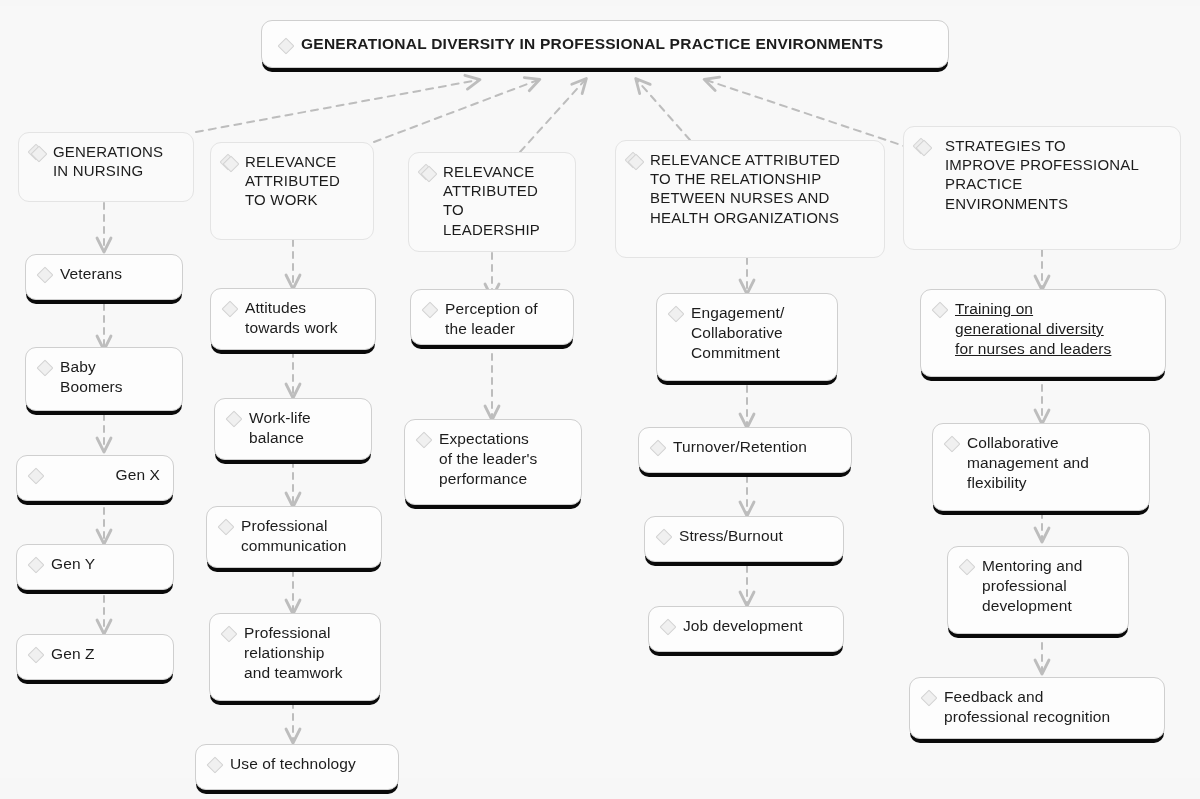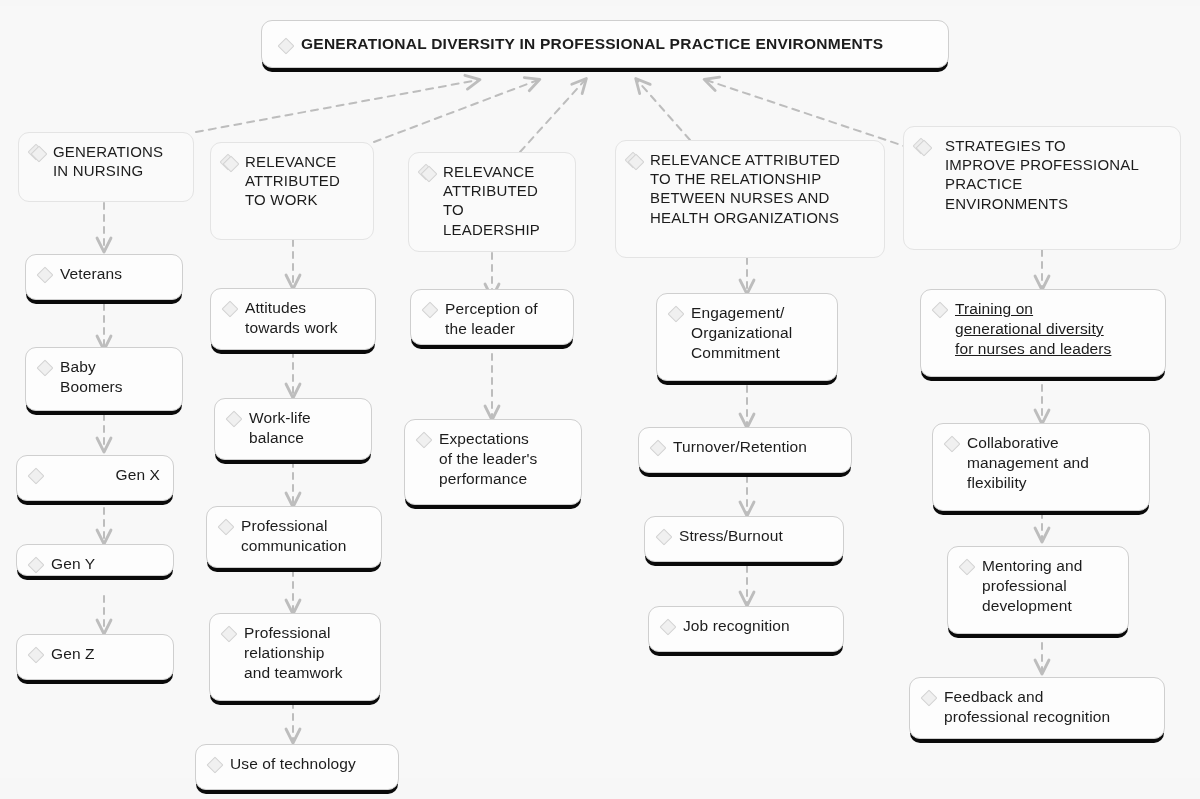--- a/index.html
+++ b/index.html
@@ -216,21 +216,21 @@
 Boomers</span>
   </div>
 
   <div class="node leaf" style="left:16px; top:455px; width:158px; height:46px;justify-content:space-between;">
     <span class="dia">
         <i></i>
       </span>
     <span class="label">Gen X</span>
   </div>
 
-  <div class="node leaf" style="left:16px; top:544px; width:158px; height:32px;">
+  <div class="node leaf" style="left:16px; top:544px; width:158px; height:46px;">
     <span class="dia">
         <i></i>
       </span>
     <span class="label">Gen Y</span>
   </div>
 
   <div class="node leaf" style="left:16px; top:634px; width:158px; height:46px;">
     <span class="dia">
         <i></i>
       </span>
@@ -323,21 +323,21 @@
 TO THE RELATIONSHIP
 BETWEEN NURSES AND
 HEALTH ORGANIZATIONS</span>
   </div>
 
   <div class="node leaf" style="left:656px; top:293px; width:182px; height:88px;">
     <span class="dia">
         <i></i>
       </span>
     <span class="label">Engagement/
-Organizational
+Collaborative
 Commitment</span>
   </div>
 
   <div class="node leaf" style="left:638px; top:427px; width:214px; height:46px;">
     <span class="dia">
         <i></i>
       </span>
     <span class="label">Turnover/Retention</span>
   </div>
 
@@ -345,21 +345,21 @@
     <span class="dia">
         <i></i>
       </span>
     <span class="label">Stress/Burnout</span>
   </div>
 
   <div class="node leaf" style="left:648px; top:606px; width:196px; height:46px;">
     <span class="dia">
         <i></i>
       </span>
-    <span class="label">Job recognition</span>
+    <span class="label">Job development</span>
   </div>
 
   <div class="node cat" style="left:903px; top:126px; width:278px; height:124px;gap:15px;">
     <span class="dia double">
         <i class="back"></i>
         <i class="front"></i>
       </span>
     <span class="label">STRATEGIES TO
 IMPROVE PROFESSIONAL
 PRACTICE

